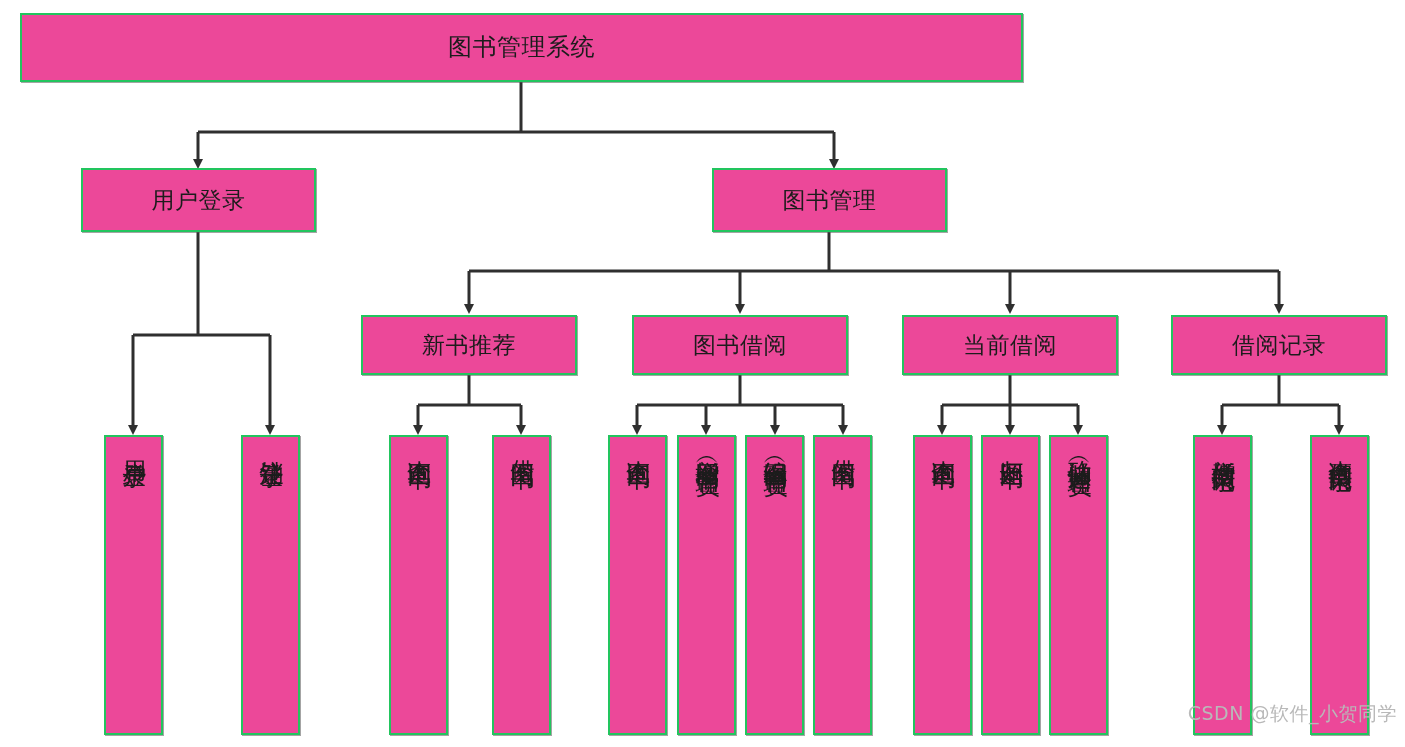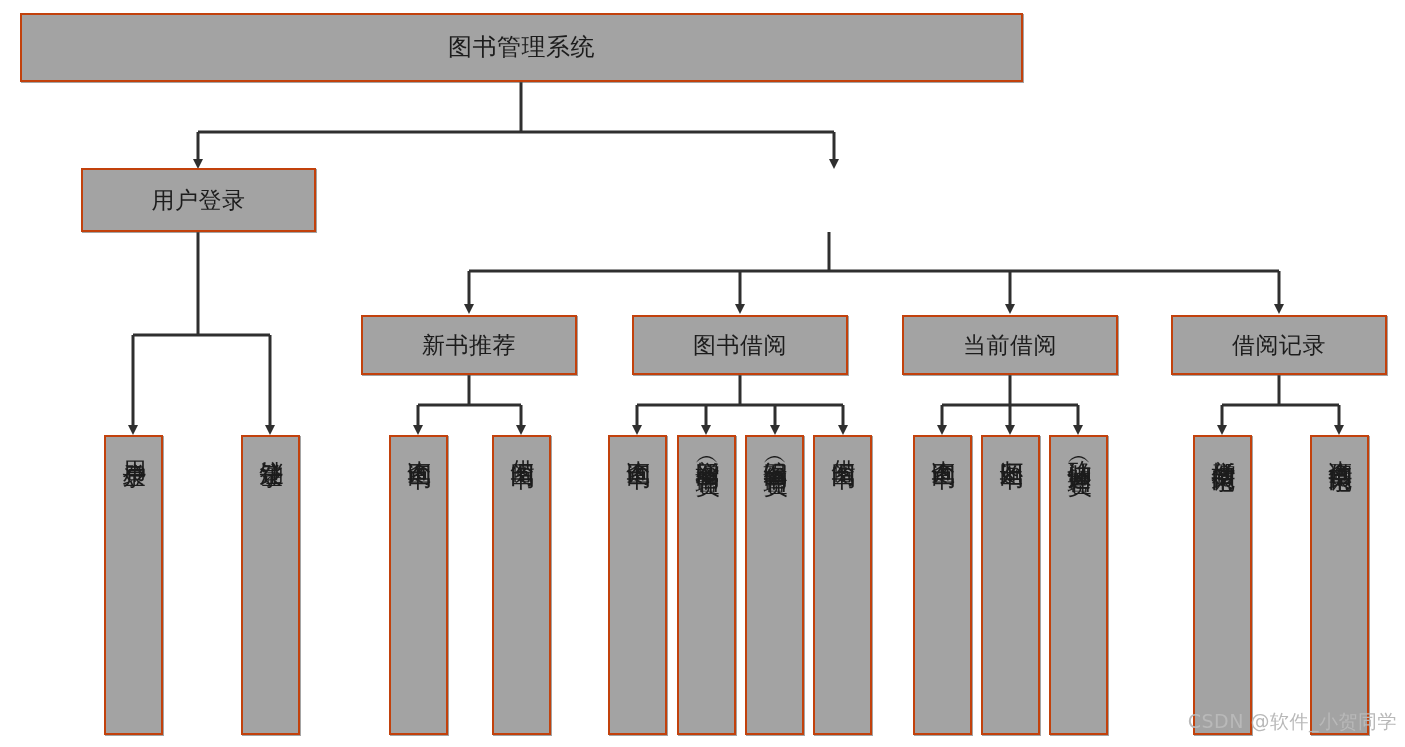--- a/index.html
+++ b/index.html
@@ -21,22 +21,22 @@
     position: absolute;
     left: 0;
     top: 0;
     width: 1405px;
     height: 747px;
     pointer-events: none;
   }
   .node {
     position: absolute;
     box-sizing: border-box;
-    background: #a3a3a3;
-    border: 2px solid #c2410c;
+    background: #ec4899;
+    border: 2px solid #22c55e;
     box-shadow: 1px 1px 0 0 rgba(90,90,90,0.55);
     display: flex;
     align-items: center;
     justify-content: center;
     color: #1c1c1c;
   }
   .node .label {
     display: block;
     text-align: center;
     line-height: 1.15;
@@ -57,21 +57,21 @@
     writing-mode: vertical-rl;
     text-orientation: upright;
     font-size: 24px;
     line-height: 1.08;
     letter-spacing: 2px;
     white-space: nowrap;
   }
   .watermark {
     position: absolute;
     right: 8px;
-    bottom: 12px;
+    bottom: 20px;
     font-size: 19px;
     color: #b9b9b9;
     letter-spacing: 0.5px;
     white-space: nowrap;
   }
 </style>
 </head>
 <body>
 
 <div id="canvas">
@@ -150,20 +150,23 @@
     </g>
   </svg>
 
   <div class="node root horizontal" style="left:20px; top:13px; width:1003px; height:69px;">
     <span class="label">图书管理系统</span>
   </div>
 
   <div class="node horizontal" style="left:81px; top:168px; width:235px; height:64px;">
     <span class="label">用户登录</span>
   </div>
+  <div class="node horizontal" style="left:712px; top:168px; width:235px; height:64px;">
+    <span class="label">图书管理</span>
+  </div>
 
   <div class="node horizontal" style="left:632px; top:315px; width:216px; height:60px;">
     <span class="label">图书借阅</span>
   </div>
   <div class="node horizontal" style="left:361px; top:315px; width:216px; height:60px;">
     <span class="label">新书推荐</span>
   </div>
   <div class="node horizontal" style="left:1171px; top:315px; width:216px; height:60px;">
     <span class="label">借阅记录</span>
   </div>

